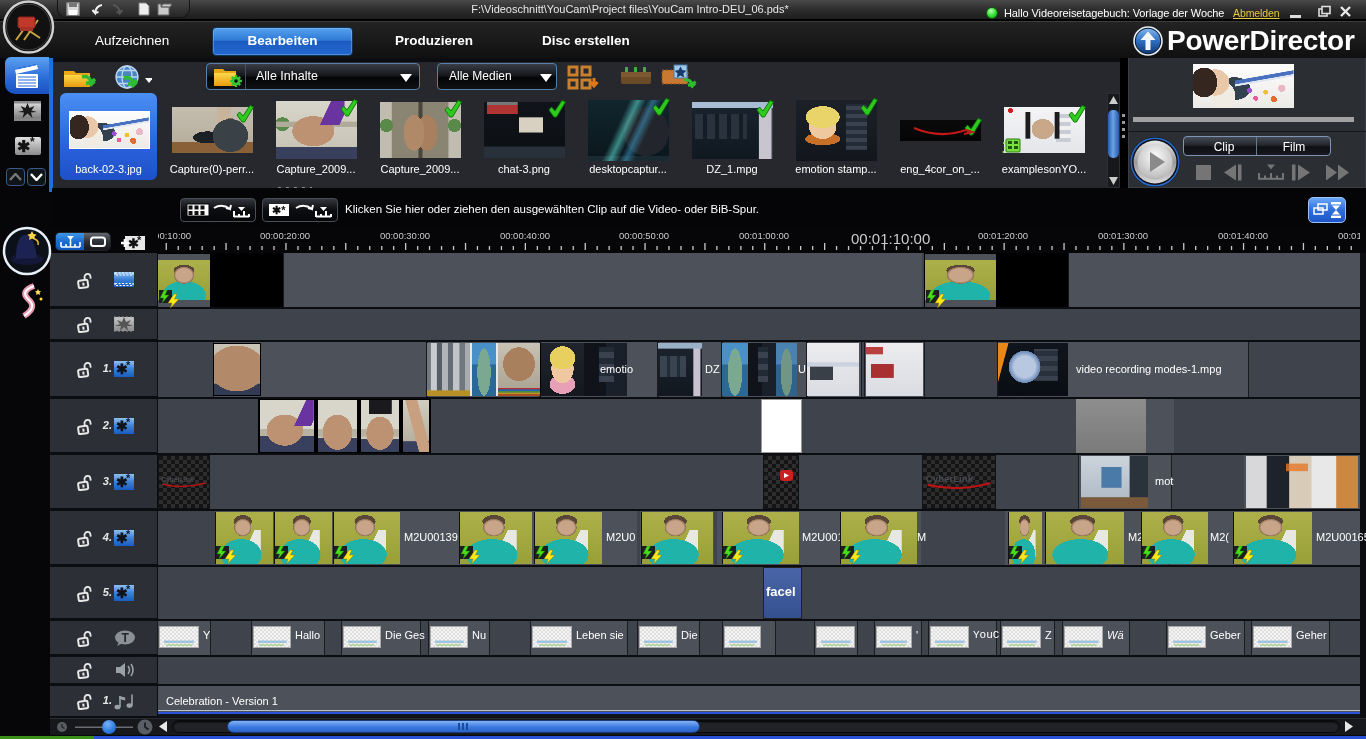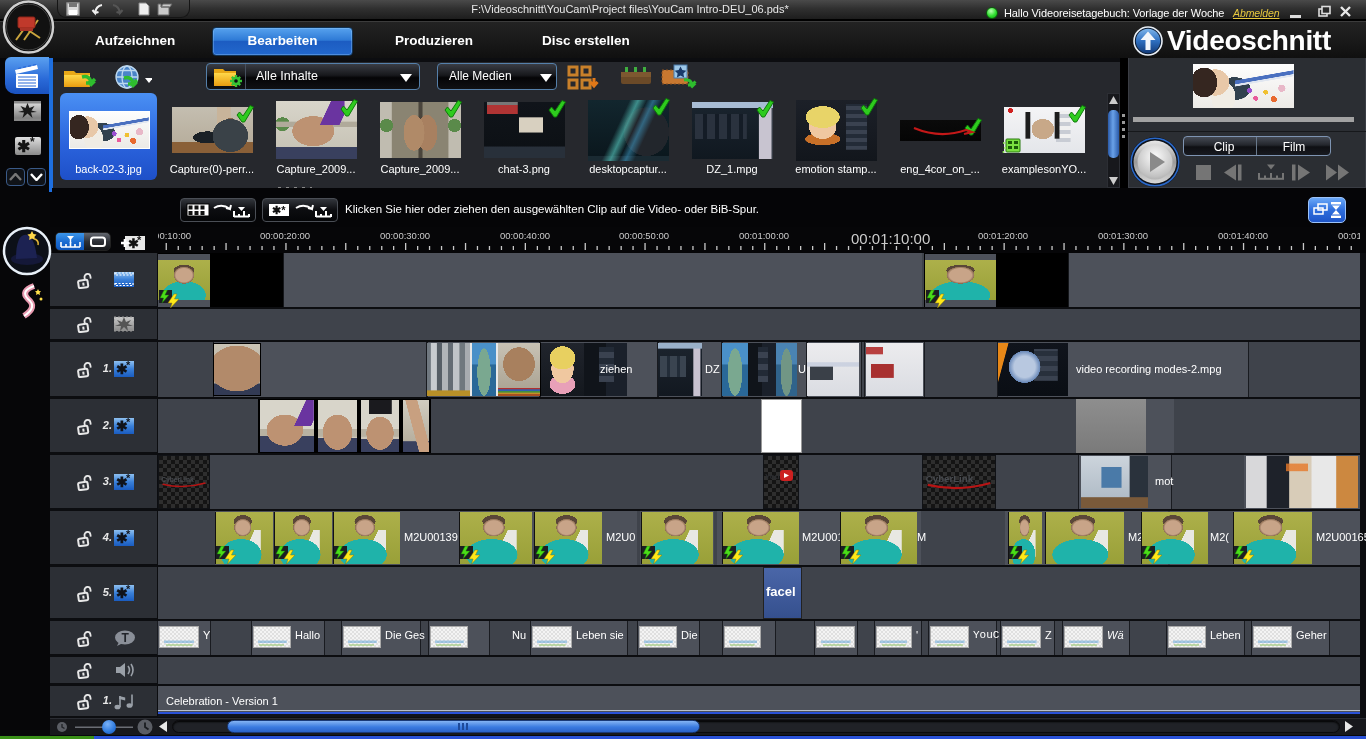--- a/index.html
+++ b/index.html
@@ -17,46 +17,46 @@
 <rect x="5" y="9" width="8" height="5" fill="#fff" stroke="none"></rect>
 </g>
 <path d="M38 4 q-6 1 -7 8 l-2.5 -3 M31 12 l3.5 -1" stroke="#f0f0f0" stroke-width="2.2" fill="none"></path>
 <path d="M49 4 q6 1 7 8 l2.5 -3 M56 12 l-3.5 -1" stroke="#555" stroke-width="2.2" fill="none"></path>
 <path d="M75 2 h7 l3 3 v9 h-10 z" fill="#eee" stroke="#888" stroke-width="1"></path>
 <path d="M97 6 l2-3 h9 l-2 3 z M97 6 h8 v8 h-11 v-11 h3 z" fill="#c9c9c9" stroke="#666" stroke-width="1"></path>
 </svg>
 <div class="a tx" style="left:400px;top:3px;width:460px;text-align:center;font-size:11px;color:#e8e8e8;">F:\Videoschnitt\YouCam\Project files\YouCam Intro-DEU_06.pds*</div>
 <div class="a" style="left:986px;top:7px;width:12px;height:12px;border-radius:50%;background:radial-gradient(circle at 40% 30%,#b9ffb0,#2ede2e 55%,#0f9a10);border:1px solid #0a5c0a;"></div>
 <div class="a tx" style="left:1004px;top:7px;width:222px;font-size:11px;letter-spacing:-.1px;">Hallo Videoreisetagebuch: Vorlage der Woche</div>
-<div class="a tx" style="left:1233px;top:7px;font-size:10.5px;color:#e8c93e;text-decoration:underline;letter-spacing:-.1px;font-style:italic;">Abmelden</div>
+<div class="a tx" style="left:1233px;top:7px;font-size:10.5px;color:#e8c93e;text-decoration:underline;letter-spacing:-.1px;">Abmelden</div>
 <svg class="a" style="left:1288px;top:5px" width="75" height="14" viewBox="0 0 75 14">
 <rect x="2" y="10" width="11" height="3" fill="#ddd"></rect>
 <rect x="31" y="4" width="8" height="7" fill="none" stroke="#ddd" stroke-width="1.6"></rect>
 <rect x="34" y="1.5" width="8" height="7" fill="#2a2a2a" stroke="#ddd" stroke-width="1.6"></rect>
 <path d="M53 2 l9 9 M62 2 l-9 9" stroke="#e8e8e8" stroke-width="2.4"></path>
 </svg>
 <div class="a" style="left:0;top:21px;width:1366px;height:37px;background:linear-gradient(#232323,#101010);border-top:1px solid #3c3c3c;"></div>
-<div class="a tx" style="left:95px;top:33px;font-size:13.5px;font-weight:bold;">Aufzeichnen</div>
+<div class="a tx" style="left:95px;top:33px;font-size:13.5px;font-weight:normal;">Aufzeichnen</div>
 <div class="a" style="left:212px;top:27px;width:141px;height:29px;border-radius:4px;background:linear-gradient(#57a2ee,#2e7ad6 45%,#1c5cc2 50%,#2268cc);border:1px solid #135;box-shadow:inset 0 0 0 1px rgba(160,210,255,.35);"></div>
 <div class="a tx" style="left:212px;top:33px;width:141px;text-align:center;font-size:13.5px;font-weight:bold;">Bearbeiten</div>
 <div class="a tx" style="left:395px;top:33px;font-size:13.5px;font-weight:bold;">Produzieren</div>
 <div class="a tx" style="left:542px;top:33px;font-size:13.5px;font-weight:bold;">Disc erstellen</div>
 <svg class="a" style="left:1133px;top:26px" width="30" height="30" viewBox="0 0 30 30">
 <circle cx="15" cy="15" r="14" fill="#0a1a30" stroke="#e8eef5" stroke-width="1.6"></circle>
 <circle cx="15" cy="15" r="12.2" fill="url(#pdg)"></circle>
 <path d="M15 5.5 L22.5 14 H17.5 V24 H12.5 V14 H7.5 Z" fill="#f2f6fb"></path>
 <defs>
       <linearGradient id="pdg" x1="0" y1="0" x2="0" y2="1">
 <stop offset="0" stop-color="#7db4ea"></stop>
         <stop offset=".5" stop-color="#2e6fc0"></stop>
         <stop offset="1" stop-color="#123a78"></stop>
 </linearGradient>
     </defs>
   </svg>
-<div class="a tx" style="left:1167px;top:25px;font-size:28px;font-weight:bold;letter-spacing:-.3px;">Videoschnitt</div>
+<div class="a tx" style="left:1167px;top:25px;font-size:28px;font-weight:bold;letter-spacing:-.3px;">PowerDirector</div>
 <svg class="a" style="left:2px;top:0px;z-index:50" width="53" height="56" viewBox="0 0 53 56">
 <ellipse cx="26.5" cy="27" rx="26" ry="27" fill="#0a0a0a"></ellipse>
 <ellipse cx="26.5" cy="27" rx="24.5" ry="25.5" fill="none" stroke="#cfcfcf" stroke-width="2.5"></ellipse>
 <ellipse cx="26.5" cy="27" rx="22" ry="23" fill="#111" stroke="#444" stroke-width="1"></ellipse>
 <g stroke="#caa53e" stroke-width="2" fill="none">
 <path d="M14 40 L30 18 M22 40 L36 20"></path>
 <path d="M17 24 L38 38"></path>
 </g>
 <rect x="16" y="17" width="17" height="11" rx="1.5" fill="#c0392b" stroke="#8e2418" stroke-width="1"></rect>
 <rect x="18" y="28" width="13" height="3" fill="#a93226"></rect>
@@ -666,36 +666,36 @@
 <div class="a" style="left:1068px;top:253px;width:292px;height:54px;background:#4d515a;border-left:1px solid #15171b;"></div>
 <div class="a" style="left:213px;top:342px;width:214px;height:55px;background:#4d515a;border-left:1px solid #191b20;border-right:1px solid #191b20;"></div>
 <div class="a" style="left:213px;top:343px;width:48px;height:53px;background:radial-gradient(ellipse 60% 45% at 50% 48%,#b28a6a 99%,transparent),linear-gradient(0deg,#323a54 22%,transparent 23%),linear-gradient(#cac4b6,#a89e8c);border:1px solid #000;"></div>
 <div class="a" style="left:427px;top:342px;width:113px;height:55px;background:#4d515a;border-left:1px solid #191b20;border-right:1px solid #191b20;"></div>
 <div class="a" style="left:427px;top:343px;width:43px;height:53px;background:linear-gradient(0deg,#b89028 10%,transparent 11%),linear-gradient(90deg,#707880 8%,#c8ccd0 9% 22%,#565e66 23% 34%,#b0b4b8 35% 48%,#646c74 49% 60%,#c0c4c8 61% 75%,#70787e 76% 88%,#a8acb0 89%),linear-gradient(#98a8b8,#8898a8);"></div>
 <div class="a" style="left:470px;top:343px;width:26px;height:53px;background:radial-gradient(ellipse 28% 45% at 50% 55%,#7aa890 99%,transparent),linear-gradient(#4a90c8 40%,#2a6898 41%);border-left:2px solid #e8e8e8;"></div>
 <div class="a" style="left:496px;top:343px;width:44px;height:53px;background:linear-gradient(0deg,#a85020 3%,#c09028 4% 6%,#409040 7% 9%,#3060b0 10% 12%,#b03030 13% 15%,transparent 16%),radial-gradient(ellipse 38% 32% at 50% 40%,#a8805e 99%,transparent),linear-gradient(#c8c2b4,#a8a090);border-left:2px solid #e8e8e8;"></div>
 <div class="a" style="left:540px;top:342px;width:118px;height:55px;background:#4d515a;border-left:1px solid #191b20;border-right:1px solid #191b20;"></div>
 <div class="a" style="left:540px;top:343px;width:44px;height:53px;background:radial-gradient(ellipse 30% 22% at 50% 28%,#e8d060 99%,transparent),radial-gradient(ellipse 26% 28% at 50% 48%,#f0c8a0 99%,transparent),radial-gradient(ellipse 30% 18% at 50% 78%,#e8a0b8 99%,transparent),linear-gradient(#20242c,#14181e);border-left:1px solid #000;"></div>
 <div class="a" style="left:584px;top:343px;width:43px;height:53px;background:linear-gradient(0deg,transparent 0,transparent),repeating-linear-gradient(0deg,#3a4250 0 6px,#222a36 6px 12px) 55% 20%/36% 66% no-repeat,linear-gradient(90deg,#10141a 50%,#1a202a 51%);"></div>
-<div class="a tx" style="left:600px;top:363px;font-size:11px;">ziehen</div>
+<div class="a tx" style="left:600px;top:363px;font-size:11px;">emotio</div>
 <div class="a" style="left:658px;top:342px;width:64px;height:55px;background:#4d515a;border-left:1px solid #191b20;border-right:1px solid #191b20;"></div>
 <div class="a" style="left:658px;top:343px;width:44px;height:53px;background:linear-gradient(180deg,#9ab0c8 0 10%,transparent 11%),repeating-linear-gradient(90deg,#3a4450 0 7px,#222c38 7px 10px) 12% 40%/60% 40% no-repeat,linear-gradient(90deg,transparent 80%,#c8c2d0 81% 96%,transparent 97%),linear-gradient(#1c242e,#121820);"></div>
 <div class="a tx" style="left:705px;top:363px;font-size:11px;">DZ</div>
 <div class="a" style="left:722px;top:342px;width:85px;height:55px;background:#4d515a;border-left:1px solid #191b20;border-right:1px solid #191b20;"></div>
 <div class="a" style="left:722px;top:343px;width:26px;height:53px;background:radial-gradient(ellipse 28% 45% at 50% 55%,#7aa890 99%,transparent),linear-gradient(#4a90c8 40%,#2a6898 41%);"></div>
 <div class="a" style="left:748px;top:343px;width:28px;height:53px;background:linear-gradient(0deg,transparent 0,transparent),repeating-linear-gradient(0deg,#3a4250 0 6px,#222a36 6px 12px) 55% 20%/36% 66% no-repeat,linear-gradient(90deg,#10141a 50%,#1a202a 51%);"></div>
 <div class="a" style="left:776px;top:343px;width:21px;height:53px;background:radial-gradient(ellipse 28% 45% at 50% 55%,#7aa890 99%,transparent),linear-gradient(#4a90c8 40%,#2a6898 41%);opacity:.8;"></div>
 <div class="a tx" style="left:798px;top:363px;font-size:11px;">U</div>
 <div class="a" style="left:807px;top:342px;width:55px;height:55px;background:#4d515a;border-left:1px solid #191b20;border-right:1px solid #191b20;"></div>
 <div class="a" style="left:807px;top:343px;width:52px;height:53px;background:linear-gradient(0deg,transparent 55%,#ccd2e0 56% 63%,transparent 64%),linear-gradient(0deg,transparent 30%,#3a4048 31% 62%,transparent 63%) 12% 0/45% 100% no-repeat,linear-gradient(#ececee,#dadce2);"></div>
 <div class="a" style="left:864px;top:342px;width:61px;height:55px;background:#4d515a;border-left:1px solid #191b20;border-right:1px solid #191b20;"></div>
 <div class="a" style="left:866px;top:343px;width:57px;height:53px;background:linear-gradient(0deg,transparent 34%,#a83030 35% 60%,transparent 61%) 16% 0/40% 100% no-repeat,linear-gradient(0deg,transparent 78%,#b84040 79% 92%,transparent 93%) 0 0/30% 100% no-repeat,linear-gradient(#ececee,#dadce2);"></div>
 <div class="a" style="left:997px;top:342px;width:252px;height:55px;background:#4d515a;border-left:1px solid #191b20;border-right:1px solid #191b20;"></div>
 <div class="a" style="left:998px;top:343px;width:70px;height:53px;background:radial-gradient(ellipse 30% 40% at 38% 45%,#b8c8e0 50%,#6888b8 75%,transparent 76%),linear-gradient(105deg,#e88818 0 12%,transparent 13%),repeating-linear-gradient(0deg,#3a4250 0 5px,#28303c 5px 10px) 78% 30%/34% 60% no-repeat,linear-gradient(#10141c,#0a0e14);"></div>
-<div class="a tx" style="left:1076px;top:363px;font-size:11px;">video recording modes-2.mpg</div>
+<div class="a tx" style="left:1076px;top:363px;font-size:11px;">video recording modes-1.mpg</div>
 <div class="a" style="left:258px;top:399px;width:173px;height:54px;background:#000;"></div>
 <div class="a" style="left:260px;top:400px;width:54px;height:52px;background:linear-gradient(115deg,transparent 60%,#6a34a0 61% 94%,transparent 95%) 100% 0/70% 50% no-repeat,radial-gradient(ellipse 34% 30% at 46% 58%,#bd9272 99%,transparent),linear-gradient(0deg,#39405e 30%,transparent 31%),linear-gradient(#d8d5ca 55%,#b8b2a2 56% 70%,#ccc6b8 71%);"></div>
 <div class="a" style="left:316px;top:400px;width:41px;height:52px;background:radial-gradient(ellipse 38% 34% at 50% 62%,#bd9272 99%,transparent),linear-gradient(0deg,#39405e 26%,transparent 27%),linear-gradient(#d8d5ca 55%,#b8b2a2 56% 70%,#ccc6b8 71%);border-left:2px solid #000;"></div>
 <div class="a" style="left:359px;top:400px;width:40px;height:52px;background:linear-gradient(180deg,#1a1a1e 26%,transparent 27%) 50% 0/60% 100% no-repeat,radial-gradient(ellipse 36% 32% at 50% 64%,#bd9272 99%,transparent),linear-gradient(0deg,#39405e 24%,transparent 25%),linear-gradient(#d8d5ca 55%,#b8b2a2 56% 70%,#ccc6b8 71%);border-left:2px solid #000;"></div>
 <div class="a" style="left:401px;top:400px;width:28px;height:52px;background:linear-gradient(75deg,transparent 40%,#c8a080 41% 70%,transparent 71%),linear-gradient(0deg,#39405e 20%,transparent 21%),linear-gradient(#d0ccc0,#b0a896);border-left:2px solid #000;"></div>
 <div class="a" style="left:761px;top:399px;width:41px;height:54px;background:#fff;border:1px solid #999;"></div>
 <div class="a" style="left:1076px;top:399px;width:98px;height:54px;background:#4d515a;"></div>
 <div class="a" style="left:1076px;top:399px;width:70px;height:54px;background:linear-gradient(#8e8e8e,#7a7a7a);"></div>
 <div class="a" style="left:158px;top:455px;width:52px;height:54px;background:repeating-conic-gradient(#2e2e2e 0 25%,#141414 0 50%) 0 0/8px 8px;border:1px solid #101216;"></div>
 <svg class="a" style="left:160px;top:471px" width="48" height="24" viewBox="0 0 76 24">
@@ -804,21 +804,21 @@
 <div class="a" style="left:159px;top:626px;width:40px;height:22px;background:linear-gradient(0deg,transparent 20%,rgba(70,150,210,.45) 21% 32%,transparent 33%) 50% 100%/80% 100% no-repeat,linear-gradient(0deg,transparent 6%,rgba(130,190,80,.45) 7% 16%,transparent 17%) 50% 100%/70% 100% no-repeat,repeating-conic-gradient(#f4f4f4 0 25%,#e0e0e0 0 50%) 0 0/4px 4px;border:1px solid #aaa;"></div>
 <div class="a tx" style="left:203px;top:629px;font-size:11px;">Y</div>
 <div class="a" style="left:251px;top:621px;width:74px;height:34px;background:#4d515a;border-left:1px solid #191b20;border-right:1px solid #191b20;"></div>
 <div class="a" style="left:253px;top:626px;width:38px;height:22px;background:linear-gradient(0deg,transparent 20%,rgba(70,150,210,.45) 21% 32%,transparent 33%) 50% 100%/80% 100% no-repeat,linear-gradient(0deg,transparent 6%,rgba(130,190,80,.45) 7% 16%,transparent 17%) 50% 100%/70% 100% no-repeat,repeating-conic-gradient(#f4f4f4 0 25%,#e0e0e0 0 50%) 0 0/4px 4px;border:1px solid #aaa;"></div>
 <div class="a tx" style="left:295px;top:629px;font-size:11px;">Hallo</div>
 <div class="a" style="left:341px;top:621px;width:80px;height:34px;background:#4d515a;border-left:1px solid #191b20;border-right:1px solid #191b20;"></div>
 <div class="a" style="left:343px;top:626px;width:38px;height:22px;background:linear-gradient(0deg,transparent 20%,rgba(70,150,210,.45) 21% 32%,transparent 33%) 50% 100%/80% 100% no-repeat,linear-gradient(0deg,transparent 6%,rgba(130,190,80,.45) 7% 16%,transparent 17%) 50% 100%/70% 100% no-repeat,repeating-conic-gradient(#f4f4f4 0 25%,#e0e0e0 0 50%) 0 0/4px 4px;border:1px solid #aaa;"></div>
 <div class="a tx" style="left:385px;top:629px;font-size:11px;">Die Ges</div>
 <div class="a" style="left:428px;top:621px;width:62px;height:34px;background:#4d515a;border-left:1px solid #191b20;border-right:1px solid #191b20;"></div>
 <div class="a" style="left:430px;top:626px;width:38px;height:22px;background:linear-gradient(0deg,transparent 20%,rgba(70,150,210,.45) 21% 32%,transparent 33%) 50% 100%/80% 100% no-repeat,linear-gradient(0deg,transparent 6%,rgba(130,190,80,.45) 7% 16%,transparent 17%) 50% 100%/70% 100% no-repeat,repeating-conic-gradient(#f4f4f4 0 25%,#e0e0e0 0 50%) 0 0/4px 4px;border:1px solid #aaa;"></div>
-<div class="a tx" style="left:472px;top:629px;font-size:11px;margin-left:40px;">Nu</div>
+<div class="a tx" style="left:472px;top:629px;font-size:11px;">Nu</div>
 <div class="a" style="left:530px;top:621px;width:98px;height:34px;background:#4d515a;border-left:1px solid #191b20;border-right:1px solid #191b20;"></div>
 <div class="a" style="left:532px;top:626px;width:40px;height:22px;background:linear-gradient(0deg,transparent 20%,rgba(70,150,210,.45) 21% 32%,transparent 33%) 50% 100%/80% 100% no-repeat,linear-gradient(0deg,transparent 6%,rgba(130,190,80,.45) 7% 16%,transparent 17%) 50% 100%/70% 100% no-repeat,repeating-conic-gradient(#f4f4f4 0 25%,#e0e0e0 0 50%) 0 0/4px 4px;border:1px solid #aaa;"></div>
 <div class="a tx" style="left:576px;top:629px;font-size:11px;">Leben sie</div>
 <div class="a" style="left:637px;top:621px;width:63px;height:34px;background:#4d515a;border-left:1px solid #191b20;border-right:1px solid #191b20;"></div>
 <div class="a" style="left:639px;top:626px;width:38px;height:22px;background:linear-gradient(0deg,transparent 20%,rgba(70,150,210,.45) 21% 32%,transparent 33%) 50% 100%/80% 100% no-repeat,linear-gradient(0deg,transparent 6%,rgba(130,190,80,.45) 7% 16%,transparent 17%) 50% 100%/70% 100% no-repeat,repeating-conic-gradient(#f4f4f4 0 25%,#e0e0e0 0 50%) 0 0/4px 4px;border:1px solid #aaa;"></div>
 <div class="a tx" style="left:681px;top:629px;font-size:11px;">Die</div>
 <div class="a" style="left:722px;top:621px;width:54px;height:34px;background:#4d515a;border-left:1px solid #191b20;border-right:1px solid #191b20;"></div>
 <div class="a" style="left:724px;top:626px;width:37px;height:22px;background:linear-gradient(0deg,transparent 20%,rgba(70,150,210,.45) 21% 32%,transparent 33%) 50% 100%/80% 100% no-repeat,linear-gradient(0deg,transparent 6%,rgba(130,190,80,.45) 7% 16%,transparent 17%) 50% 100%/70% 100% no-repeat,repeating-conic-gradient(#f4f4f4 0 25%,#e0e0e0 0 50%) 0 0/4px 4px;border:1px solid #aaa;"></div>
 <div class="a" style="left:814px;top:621px;width:44px;height:34px;background:#4d515a;border-left:1px solid #191b20;border-right:1px solid #191b20;"></div>
 <div class="a" style="left:816px;top:626px;width:39px;height:22px;background:linear-gradient(0deg,transparent 20%,rgba(70,150,210,.45) 21% 32%,transparent 33%) 50% 100%/80% 100% no-repeat,linear-gradient(0deg,transparent 6%,rgba(130,190,80,.45) 7% 16%,transparent 17%) 50% 100%/70% 100% no-repeat,repeating-conic-gradient(#f4f4f4 0 25%,#e0e0e0 0 50%) 0 0/4px 4px;border:1px solid #aaa;"></div>
@@ -829,21 +829,21 @@
 <div class="a" style="left:930px;top:626px;width:39px;height:22px;background:linear-gradient(0deg,transparent 20%,rgba(70,150,210,.45) 21% 32%,transparent 33%) 50% 100%/80% 100% no-repeat,linear-gradient(0deg,transparent 6%,rgba(130,190,80,.45) 7% 16%,transparent 17%) 50% 100%/70% 100% no-repeat,repeating-conic-gradient(#f4f4f4 0 25%,#e0e0e0 0 50%) 0 0/4px 4px;border:1px solid #aaa;"></div>
 <div class="a tx" style="left:973px;top:629px;font-size:11px;font-family:Liberation Mono, monospace;">YouC</div>
 <div class="a" style="left:1000px;top:621px;width:55px;height:34px;background:#4d515a;border-left:1px solid #191b20;border-right:1px solid #191b20;"></div>
 <div class="a" style="left:1002px;top:626px;width:39px;height:22px;background:linear-gradient(0deg,transparent 20%,rgba(70,150,210,.45) 21% 32%,transparent 33%) 50% 100%/80% 100% no-repeat,linear-gradient(0deg,transparent 6%,rgba(130,190,80,.45) 7% 16%,transparent 17%) 50% 100%/70% 100% no-repeat,repeating-conic-gradient(#f4f4f4 0 25%,#e0e0e0 0 50%) 0 0/4px 4px;border:1px solid #aaa;"></div>
 <div class="a tx" style="left:1045px;top:629px;font-size:11px;">Z</div>
 <div class="a" style="left:1062px;top:621px;width:68px;height:34px;background:#4d515a;border-left:1px solid #191b20;border-right:1px solid #191b20;"></div>
 <div class="a" style="left:1064px;top:626px;width:39px;height:22px;background:linear-gradient(0deg,transparent 20%,rgba(70,150,210,.45) 21% 32%,transparent 33%) 50% 100%/80% 100% no-repeat,linear-gradient(0deg,transparent 6%,rgba(130,190,80,.45) 7% 16%,transparent 17%) 50% 100%/70% 100% no-repeat,repeating-conic-gradient(#f4f4f4 0 25%,#e0e0e0 0 50%) 0 0/4px 4px;border:1px solid #aaa;"></div>
 <div class="a tx" style="left:1107px;top:629px;font-size:11px;font-style:italic;">Wä</div>
 <div class="a" style="left:1166px;top:621px;width:79px;height:34px;background:#4d515a;border-left:1px solid #191b20;border-right:1px solid #191b20;"></div>
 <div class="a" style="left:1168px;top:626px;width:38px;height:22px;background:linear-gradient(0deg,transparent 20%,rgba(70,150,210,.45) 21% 32%,transparent 33%) 50% 100%/80% 100% no-repeat,linear-gradient(0deg,transparent 6%,rgba(130,190,80,.45) 7% 16%,transparent 17%) 50% 100%/70% 100% no-repeat,repeating-conic-gradient(#f4f4f4 0 25%,#e0e0e0 0 50%) 0 0/4px 4px;border:1px solid #aaa;"></div>
-<div class="a tx" style="left:1210px;top:629px;font-size:11px;">Leben</div>
+<div class="a tx" style="left:1210px;top:629px;font-size:11px;">Geber</div>
 <div class="a" style="left:1251px;top:621px;width:79px;height:34px;background:#4d515a;border-left:1px solid #191b20;border-right:1px solid #191b20;"></div>
 <div class="a" style="left:1253px;top:626px;width:39px;height:22px;background:linear-gradient(0deg,transparent 20%,rgba(70,150,210,.45) 21% 32%,transparent 33%) 50% 100%/80% 100% no-repeat,linear-gradient(0deg,transparent 6%,rgba(130,190,80,.45) 7% 16%,transparent 17%) 50% 100%/70% 100% no-repeat,repeating-conic-gradient(#f4f4f4 0 25%,#e0e0e0 0 50%) 0 0/4px 4px;border:1px solid #aaa;"></div>
 <div class="a tx" style="left:1296px;top:629px;font-size:11px;">Geher</div>
 <div class="a" style="left:158px;top:686px;width:1202px;height:31px;background:#4d515a;"></div>
 <div class="a tx" style="left:166px;top:695px;font-size:11px;">Celebration - Version 1</div>
 <div class="a" style="left:158px;top:710px;width:1202px;height:1px;background:#b8c0cc;"></div>
 <div class="a" style="left:158px;top:712px;width:1202px;height:2px;background:#2a52d8;"></div>
 <div class="a" style="left:158px;top:714px;width:1202px;height:3px;background:#10131a;"></div>
 <div class="a" style="left:50px;top:718px;width:1316px;height:17px;background:#17181c;border-top:1px solid #2a2c32;"></div>
 <svg class="a" style="left:53px;top:719px" width="110" height="16" viewBox="0 0 110 16">

